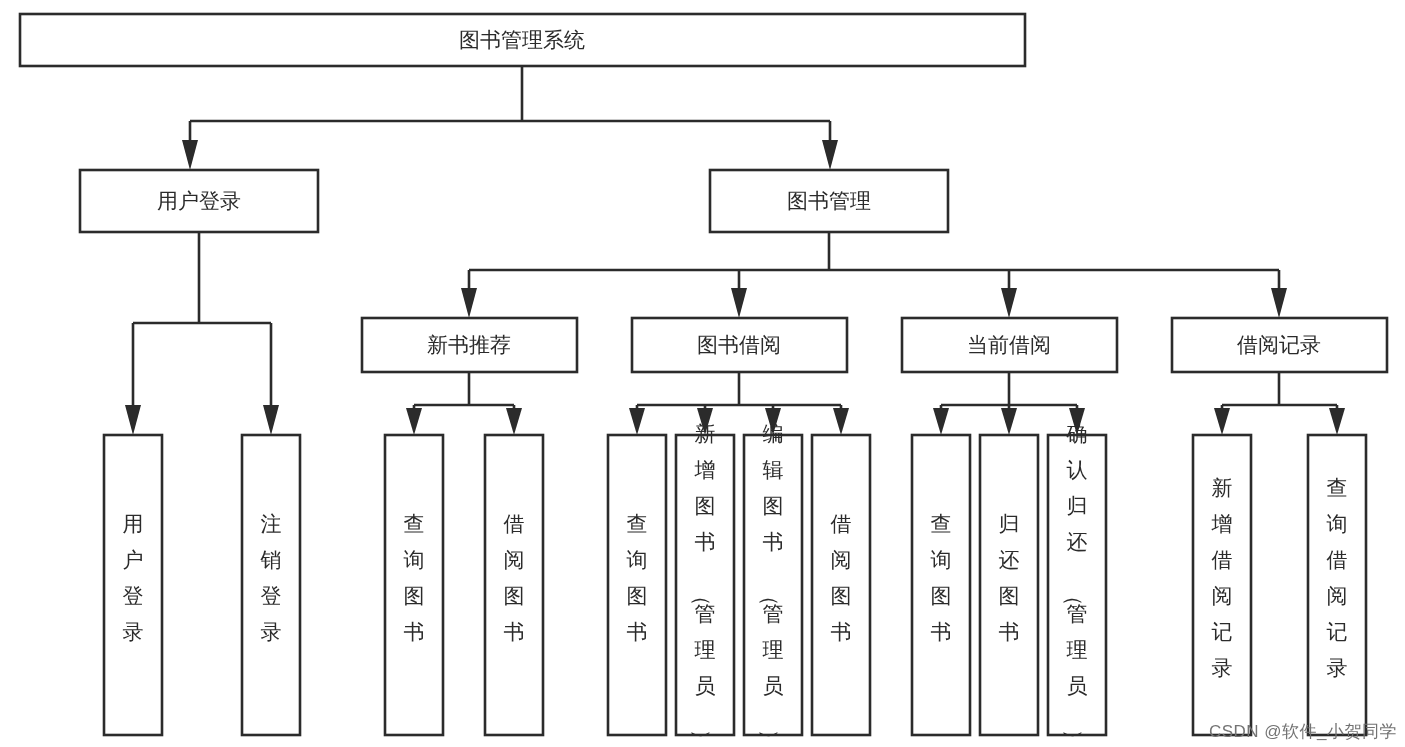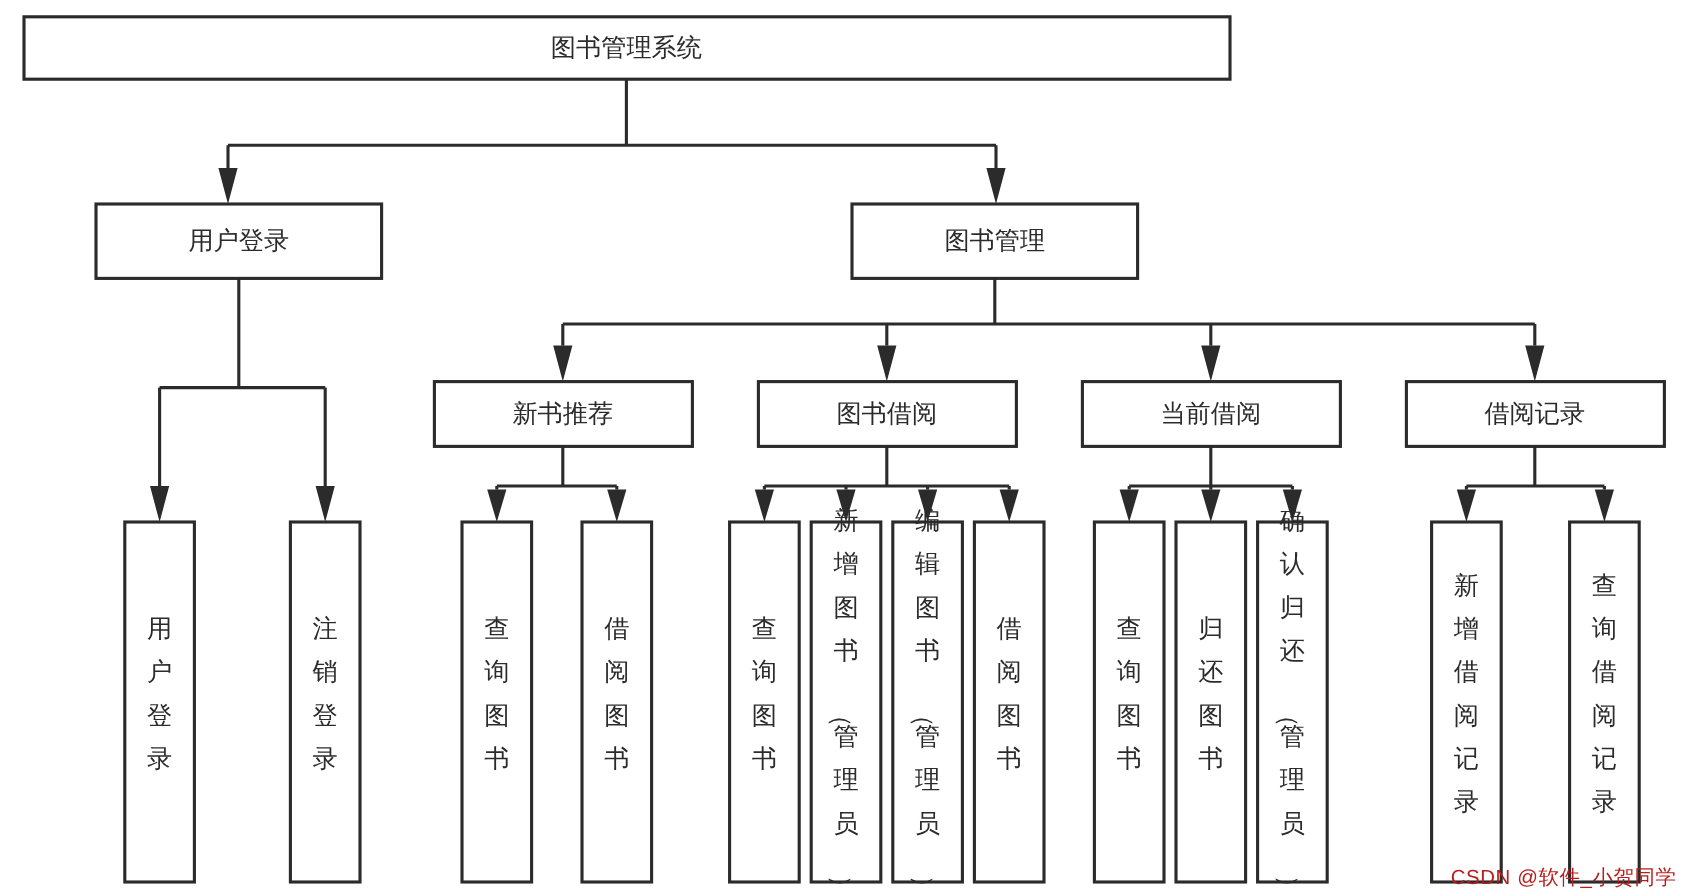--- a/index.html
+++ b/index.html
@@ -53,21 +53,21 @@
     font-size: 21px;
     fill: #2b2b2b;
     text-anchor: middle;
   }
   .watermark-text {
     position: absolute;
     right: 8px;
     bottom: 4px;
     font-family: "Liberation Sans", "DejaVu Sans", sans-serif;
     font-size: 17px;
-    color: #b91c1c;
+    color: #737373;
     letter-spacing: 0.5px;
     white-space: nowrap;
     user-select: none;
   }
 </style>
 </head>
 <body>
 
 <div id="diagram-root">
 

